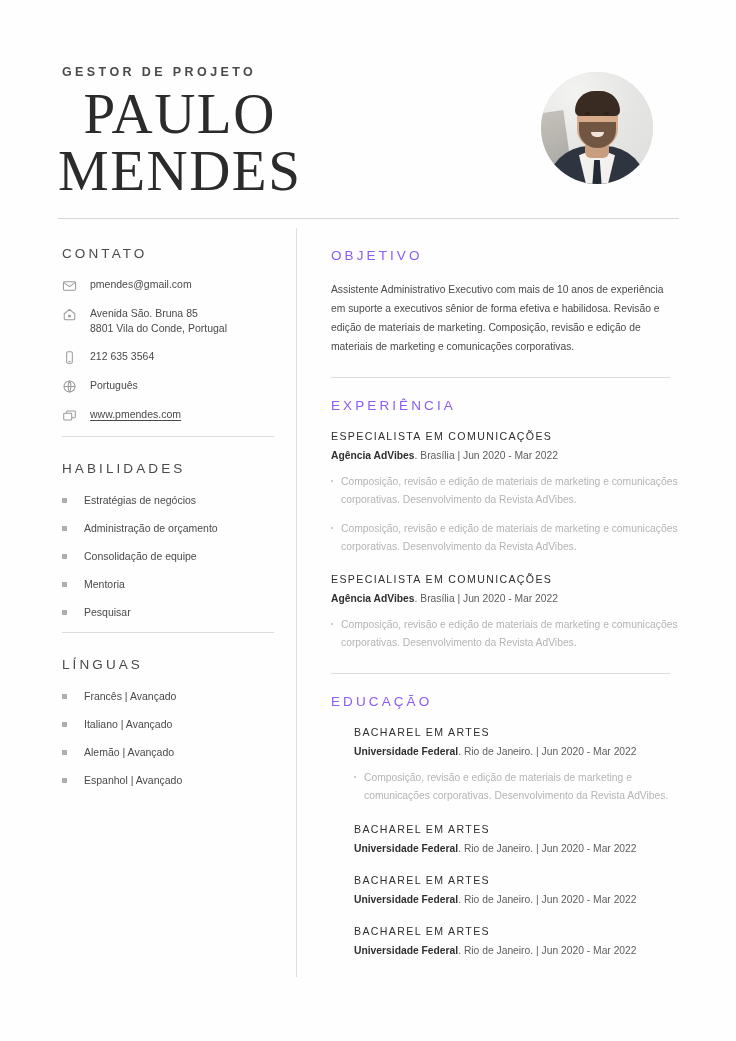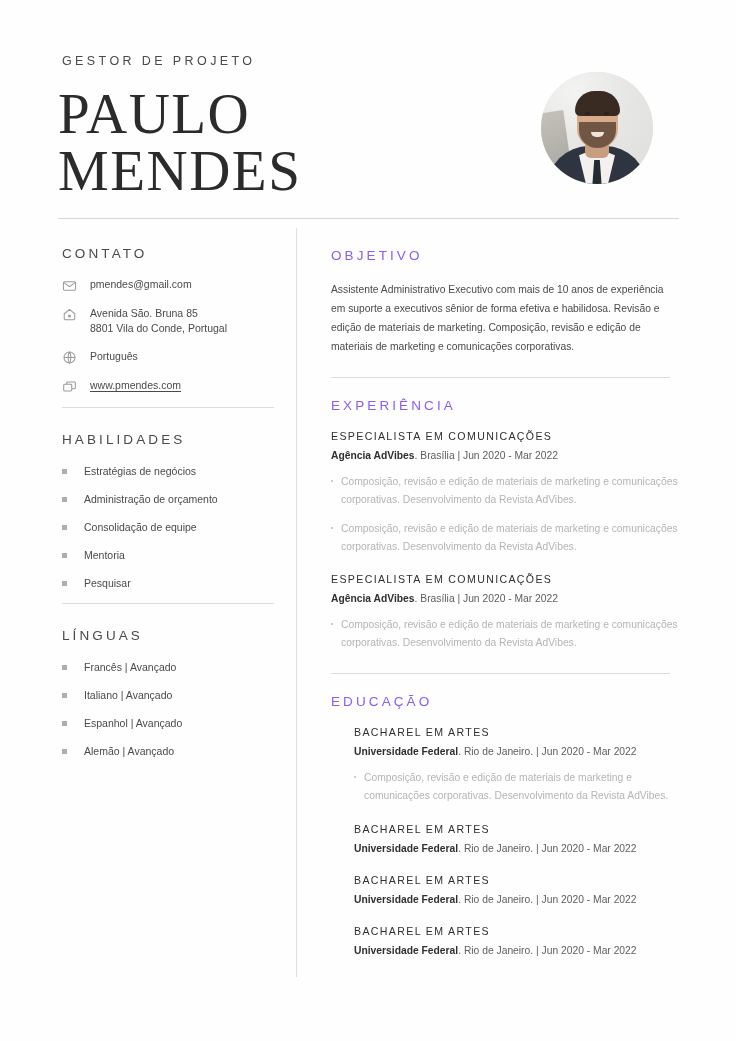--- a/index.html
+++ b/index.html
@@ -23,37 +23,38 @@
 
   
   .header {
     position: absolute;
     left: 0; top: 0;
     width: 736px;
     height: 219px;
   }
   .role-line {
     position: absolute;
-    left: 62px; top: 54px;
+    left: 62px; top: 65px;
     font-size: 12.5px;
     letter-spacing: 3.4px;
     color: #4a4a4a;
-    font-weight: 400;
+    font-weight: 700;
     text-transform: uppercase;
     white-space: nowrap;
   }
   .name-block {
     position: absolute;
     left: 58px; top: 85px;
     font-family: "Liberation Serif", serif;
     font-size: 57px;
     line-height: 57px;
     letter-spacing: 1.5px;
     color: #2b2b2b;
     font-weight: 400;
+    text-align: center;
   }
   .name-block .nm {
     display: block;
   }
   .photo-wrap {
     position: absolute;
     left: 541px; top: 72px;
     width: 112px; height: 112px;
     border-radius: 50%;
     overflow: hidden;
@@ -332,20 +333,29 @@
             <path d="M2.4 7.2L8 2.6l5.6 4.6v5.4a.9.9 0 0 1-.9.9H3.3a.9.9 0 0 1-.9-.9z"></path>
             <rect x="6.6" y="8.4" width="2.8" height="2.6" fill="currentColor" stroke="none"></rect>
           </svg>
         </span>
         <span class="c-text">
           <span>Avenida São. Bruna 85</span>
           <span class="l2">8801 Vila do Conde, Portugal</span>
         </span>
       </div>
 
+      <div class="contact-row">
+        <span class="c-icon">
+          <svg width="15" height="15" viewBox="0 0 16 16" fill="none" stroke="currentColor" stroke-width="1.1">
+            <rect x="5" y="1.8" width="6" height="12.4" rx="1.3"></rect>
+            <path d="M6.9 12.3h2.2"></path>
+          </svg>
+        </span>
+        <span class="c-text">212 635 3564</span>
+      </div>
 
 
       <div class="contact-row">
         <span class="c-icon">
           <svg width="15" height="15" viewBox="0 0 16 16" fill="none" stroke="currentColor" stroke-width="1.1">
             <circle cx="8" cy="8" r="5.9"></circle>
             <path d="M2.1 8h11.8M8 2.1c1.9 2 1.9 9.8 0 11.8M8 2.1c-1.9 2-1.9 9.8 0 11.8"></path>
           </svg>
         </span>
         <span class="c-text">Português</span>
@@ -396,25 +406,25 @@
       <div class="bullet-row">
         <span class="sq"></span>
         <span class="bullet-text">Francês  |  Avançado</span>
       </div>
       <div class="bullet-row">
         <span class="sq"></span>
         <span class="bullet-text">Italiano  |  Avançado</span>
       </div>
       <div class="bullet-row">
         <span class="sq"></span>
+        <span class="bullet-text">Alemão  |  Avançado</span>
+      </div>
+      <div class="bullet-row">
+        <span class="sq"></span>
         <span class="bullet-text">Espanhol  |  Avançado</span>
-      </div>
-      <div class="bullet-row">
-        <span class="sq"></span>
-        <span class="bullet-text">Alemão  |  Avançado</span>
       </div>
     </div>
 
   </div>
 
   <div class="main">
 
     <h2 class="mn-heading">OBJETIVO</h2>
     <p class="objective-text">Assistente Administrativo Executivo com mais de 10 anos de experiência em suporte a executivos sênior de forma efetiva e habilidosa. Revisão e edição de materiais de marketing. Composição, revisão e edição de materiais de marketing e comunicações corporativas.</p>
 

